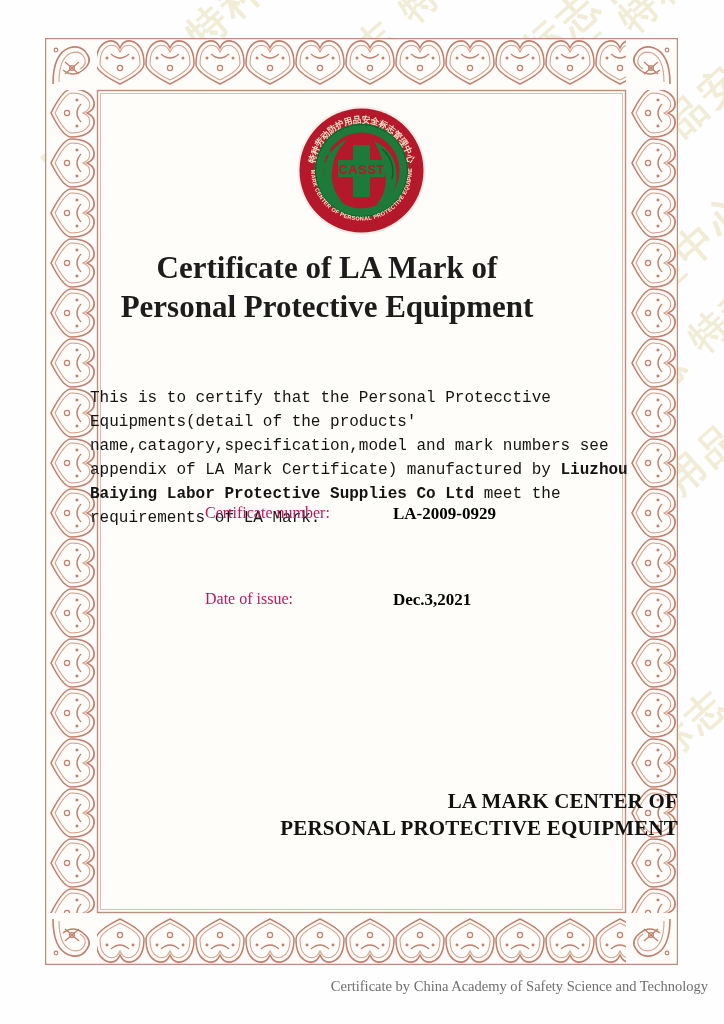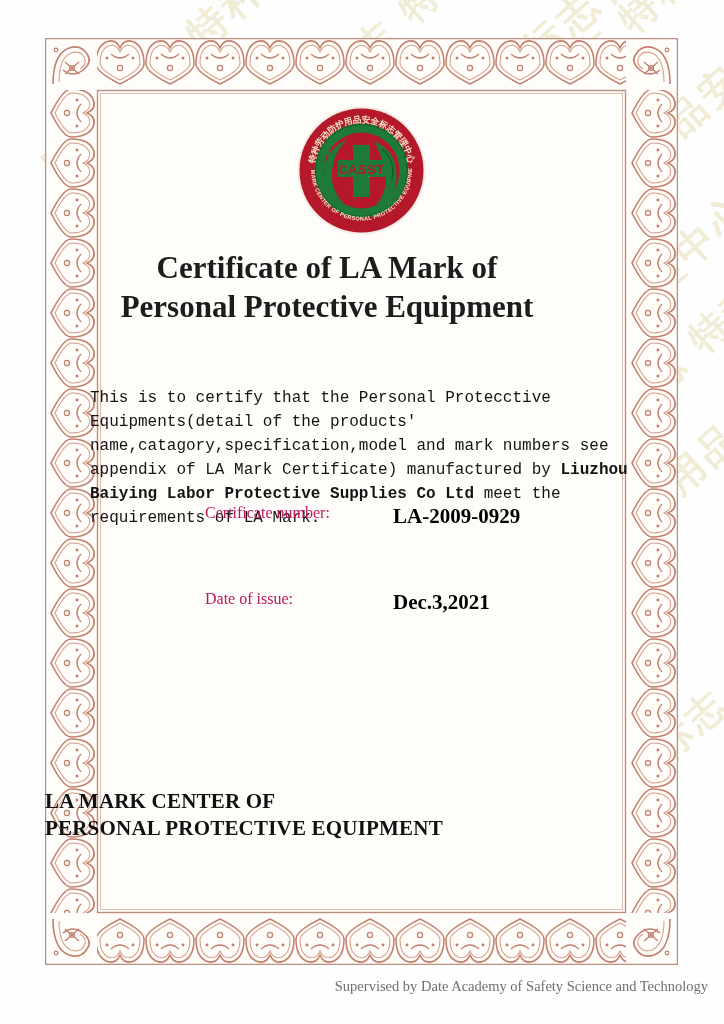--- a/index.html
+++ b/index.html
@@ -68,25 +68,25 @@
   .fields{position:absolute;left:0;top:466px;width:633px;}
   .field-row{position:relative;height:86px;}
   .field-label{
     position:absolute;left:160px;
     font-family:"Liberation Serif", serif;
     font-size:16px;color:#be185d;white-space:nowrap;
   }
   .field-value{
     position:absolute;left:348px;
     font-family:"Liberation Serif", serif;
-    font-weight:700;font-size:21px;color:#000;white-space:nowrap;
+    font-weight:700;font-size:17px;color:#000;white-space:nowrap;
   }
 
   .authority{
-    position:absolute;left:0;top:750px;width:633px;text-align:left;
+    position:absolute;left:0;top:750px;width:633px;text-align:right;
     font-family:"Liberation Serif", serif;
     font-weight:700;font-size:21px;line-height:27px;
     color:#111;letter-spacing:.2px;
   }
   .authority .l2{display:block;}
 
   .footer{
     position:absolute;left:0;top:978px;width:724px;
     text-align:right;padding-right:16px;
     box-sizing:border-box;
@@ -244,15 +244,15 @@
       </div>
     </div>
 
     <div class="authority">
       <span>LA MARK CENTER OF</span>
       <span class="l2">PERSONAL PROTECTIVE EQUIPMENT</span>
     </div>
 
   </div>
 
-  <div class="footer">Supervised  by Date Academy of Safety Science and Technology</div>
+  <div class="footer">Certificate  by China Academy of Safety Science and Technology</div>
 
 </div>
 
 </body></html>

